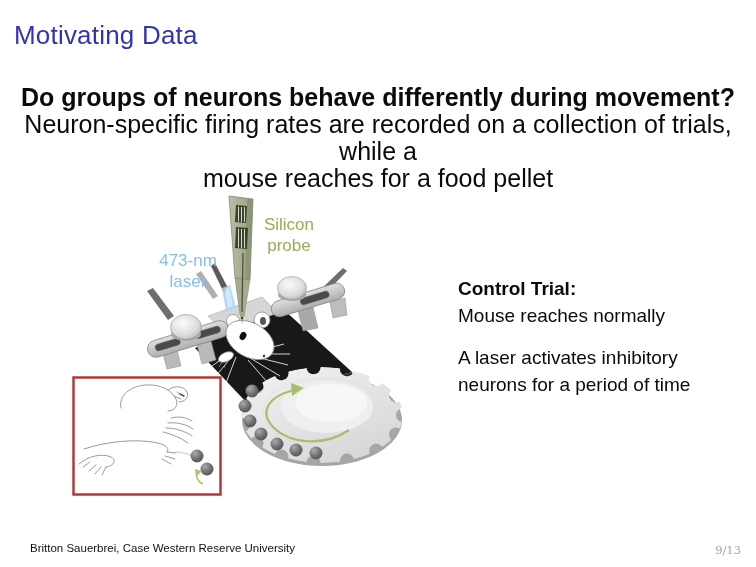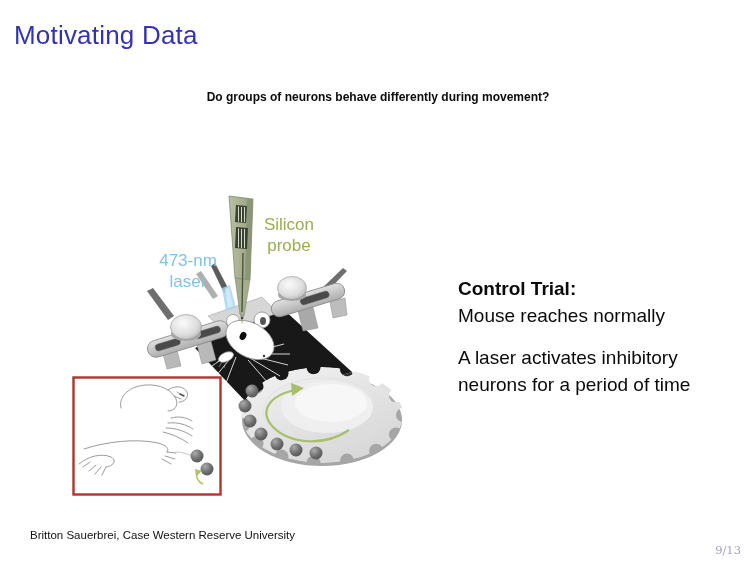--- a/index.html
+++ b/index.html
@@ -6,47 +6,49 @@
   .slide{
     position:relative;width:756px;height:567px;background:#ffffff;
     font-family:"Liberation Sans",sans-serif;color:#0a0a0a;overflow:hidden;
   }
   .title{
     position:absolute;left:14px;top:19px;font-size:26px;line-height:32px;
     color:#3333b2;letter-spacing:0.2px;
   }
   .lead{
     position:absolute;left:0;right:0;top:84px;text-align:center;
-    font-size:12px;line-height:27px;
+    font-size:25px;line-height:27px;
   }
   .lead .q{font-weight:bold;}
   .trials{position:absolute;left:458px;top:0;width:290px;}
   .trial{position:absolute;left:0;font-size:19px;line-height:27px;}
   .trial-1{top:251px;margin-top:24px;}
   .trial-2{top:344px;}
   .trial .head{font-weight:bold;}
   .credit{
-    position:absolute;left:22px;top:529px;font-size:11.5px;color:#111;padding-left:8px;
+    position:absolute;left:22px;top:542px;font-size:11.5px;color:#111;padding-left:8px;
   }
   .pagenum{
     position:absolute;right:15px;top:543px;font-size:11.5px;
     font-family:"DejaVu Serif",serif;color:#a2a2bd;
   }
   .figure{position:absolute;left:60px;top:190px;width:372px;height:322px;}
   svg text{font-family:"Liberation Sans",sans-serif;}
 </style>
 </head>
 <body>
 
 <div class="slide">
 
   <div class="title">Motivating Data</div>
 
   <div class="lead">
     <div class="q">Do groups of neurons behave differently during movement?</div>
+    <div>Neuron-specific firing rates are recorded on a collection of trials, while a</div>
+    <div>mouse reaches for a food pellet</div>
   </div>
 
   <svg class="figure" viewBox="60 190 372 322" width="372" height="322" xmlns="http://www.w3.org/2000/svg">
     <defs>
       <linearGradient id="discG" x1="0" y1="0" x2="0.7" y2="1">
         <stop offset="0" stop-color="#f3f3f3"></stop>
           <stop offset="1" stop-color="#d7d7d7"></stop>
       </linearGradient>
       <radialGradient id="pelletG" cx="0.35" cy="0.3" r="0.85">
         <stop offset="0" stop-color="#ababab"></stop>

